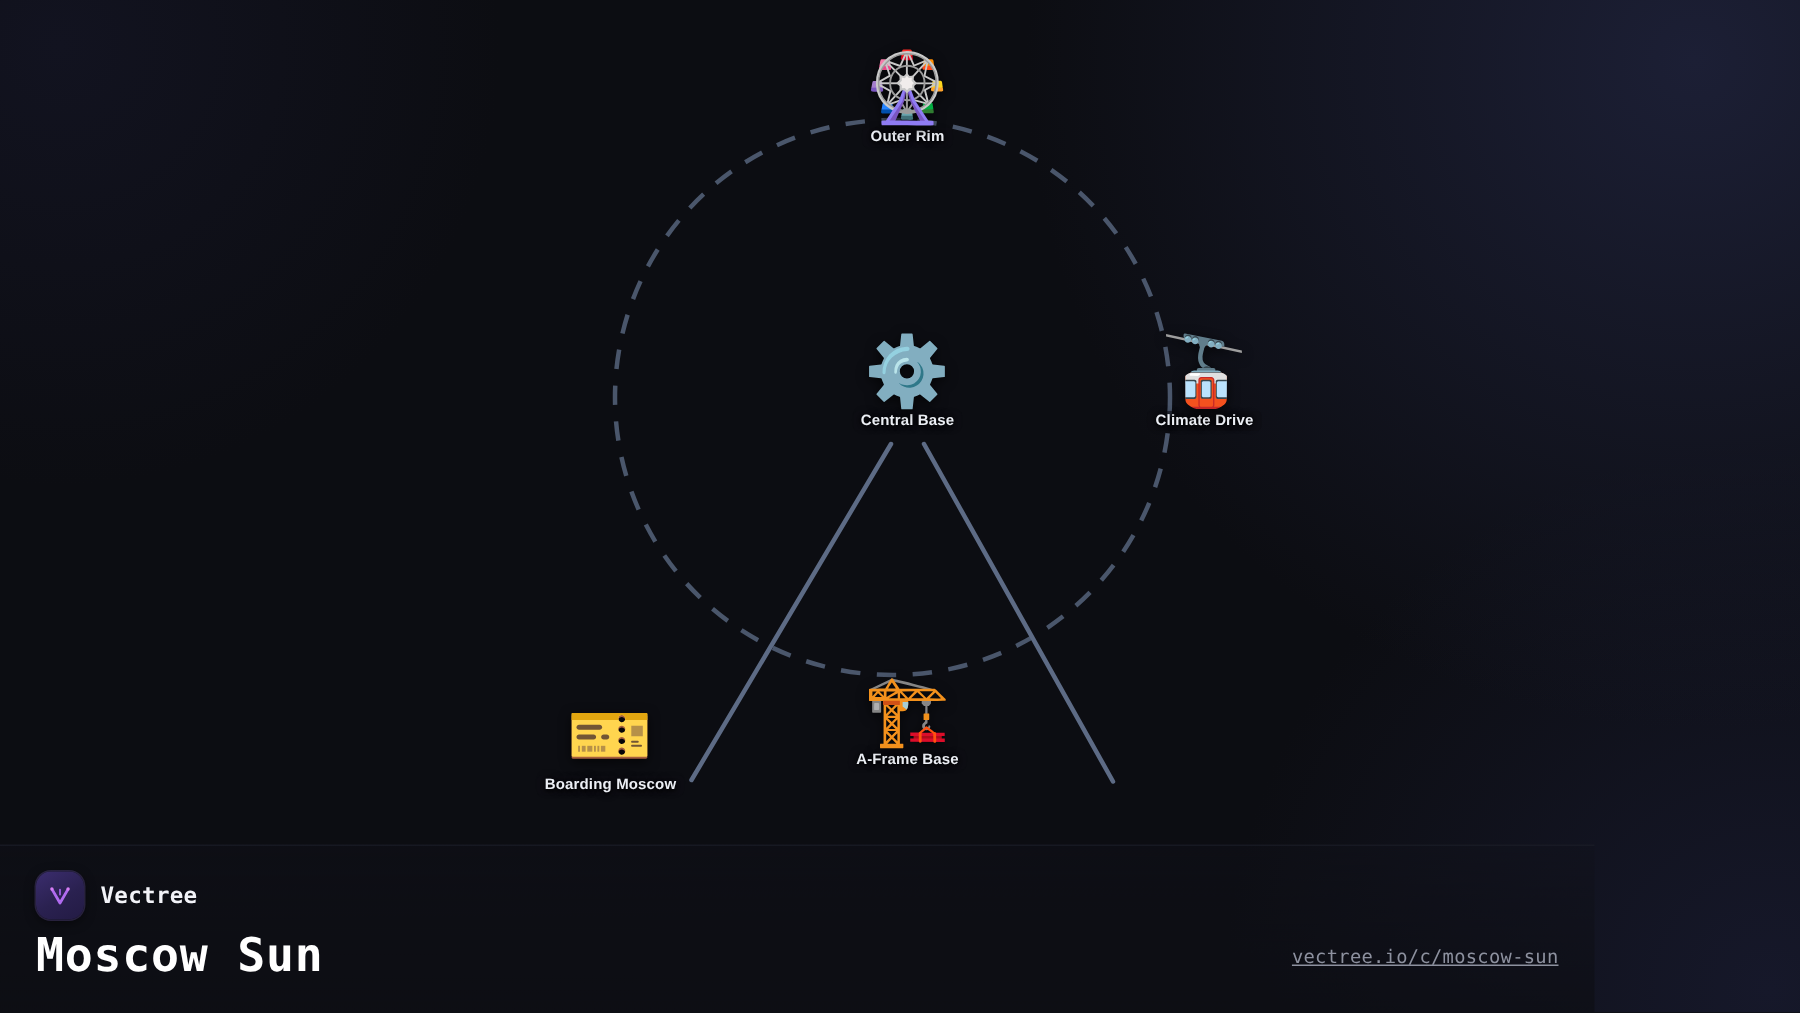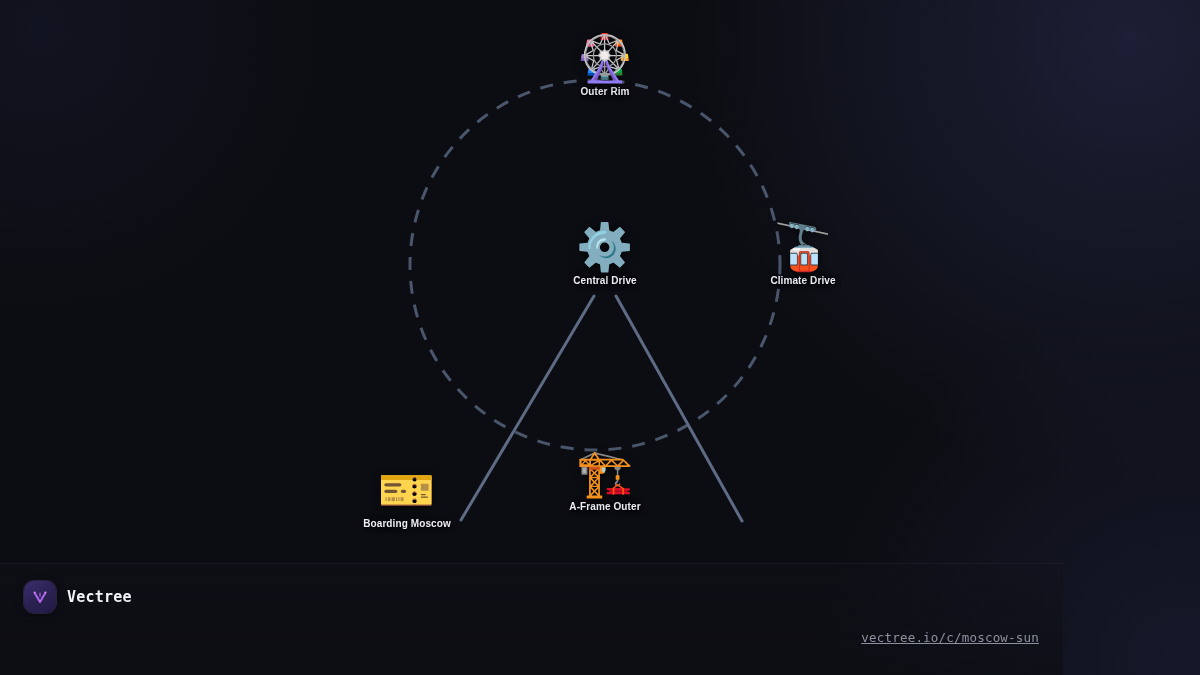--- a/index.html
+++ b/index.html
@@ -118,47 +118,48 @@
       </g>
   </svg>
 
   <div id="nodes">
       <div class="node" style="left: 605px; top: 65px;">
         <span class="node-emoji">🎡</span>
         <span class="node-label">Outer Rim</span>
       </div>
       <div class="node" style="left: 605px; top: 254px;">
         <span class="node-emoji">⚙️</span>
-        <span class="node-label">Central Drive</span>
+        <span class="node-label">Central Base</span>
       </div>
       <div class="node" style="left: 803px; top: 254px;">
         <span class="node-emoji">🚡</span>
         <span class="node-label">Climate Drive</span>
       </div>
       <div class="node" style="left: 407px; top: 497px;">
         <span class="node-emoji">🎫</span>
         <span class="node-label">Boarding Moscow</span>
       </div>
       <div class="node" style="left: 605px; top: 480px;">
         <span class="node-emoji">🏗️</span>
-        <span class="node-label">A-Frame Outer</span>
+        <span class="node-label">A-Frame Base</span>
       </div>
     </div>
 
   <div id="footer">
 
     <div id="brand-row">
       <div id="brand-logo">
         <svg width="20" height="20" viewBox="0 0 20 20">
           <path d="M5 6.4 L10 15 L15 6.4" fill="none" stroke="#b06bf0" stroke-width="1.9" stroke-linecap="round" stroke-linejoin="round"></path>
           <circle cx="4.6" cy="5.6" r="1.15" fill="#d77df5"></circle>
           <circle cx="15.4" cy="5.6" r="1.15" fill="#d77df5"></circle>
           <path d="M10 9.4 L10 6.2" stroke="#9b5ce0" stroke-width="1.3" stroke-linecap="round"></path>
         </svg>
       </div>
       <span id="brand-name">Vectree</span>
     </div>
 
+    <div id="page-title">Moscow Sun</div>
 
     <div id="footer-url">vectree.io/c/moscow-sun</div>
   </div>
 
 </div>
 
 </body></html>

